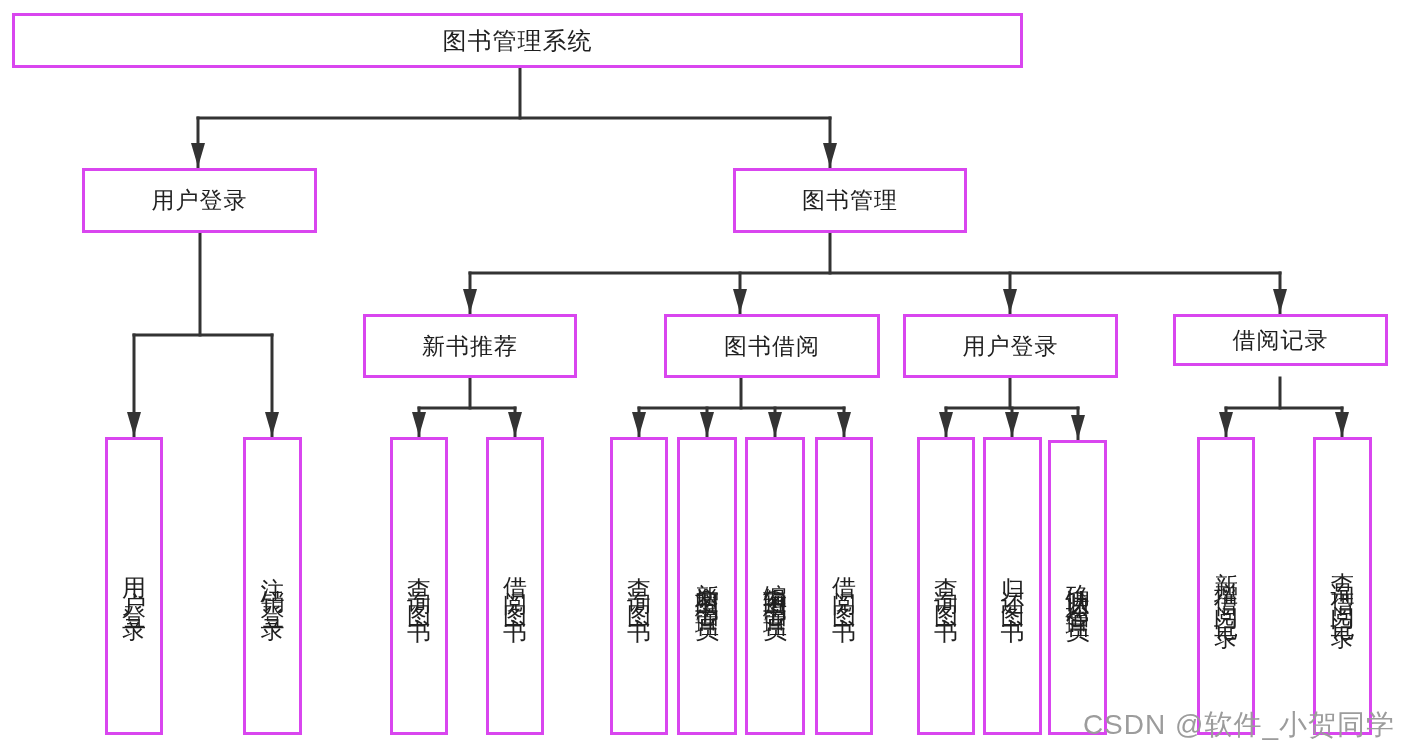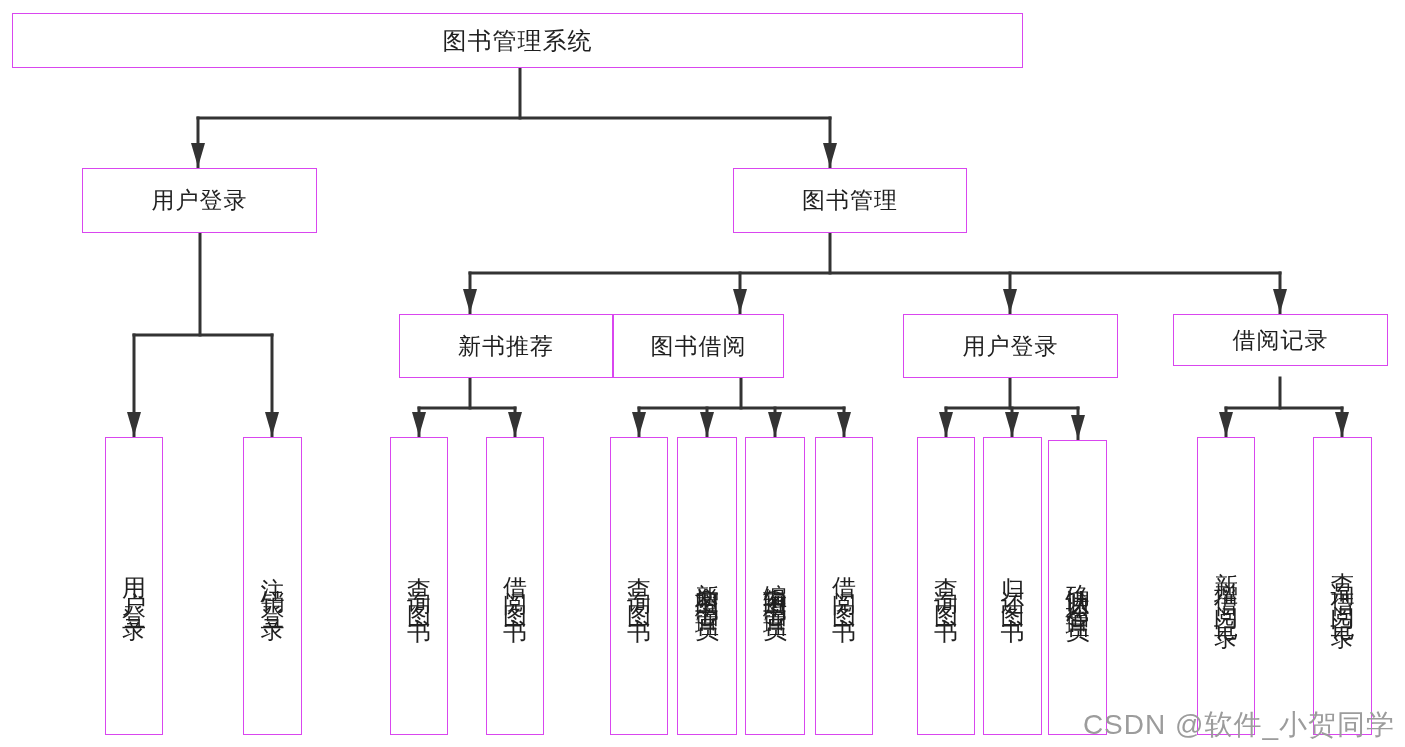--- a/index.html
+++ b/index.html
@@ -13,21 +13,21 @@
   }
   .wires {
     position: absolute;
     left: 0; top: 0;
     width: 1405px; height: 747px;
     pointer-events: none;
   }
   .node {
     position: absolute;
     box-sizing: border-box;
-    border: 1px solid #d946ef;
+    border: 3px solid #d946ef;
     background: #ffffff;
     display: flex;
     align-items: center;
     justify-content: center;
     color: #1f1f1f;
     text-align: left;
   }
   .h-node { font-size: 23px; letter-spacing: 1px; }
   .root-node { font-size: 24px; }
   .v-node {
@@ -100,22 +100,22 @@
       <path d="M1226 408 V436" marker-end="url(#arrow)"></path>
       <path d="M1342 408 V436" marker-end="url(#arrow)"></path>
     </g>
   </svg>
 
   <div class="node h-node root-node" style="left:12px; top:13px; width:1011px; height:55px;">图书管理系统</div>
 
   <div class="node h-node" style="left:82px; top:168px; width:235px; height:65px;">用户登录</div>
   <div class="node h-node" style="left:713px; top:168px; width:234px; height:65px;margin-left:20px;">图书管理</div>
 
-  <div class="node h-node" style="left:363px; top:314px; width:214px; height:64px;margin-left:36px;">新书推荐</div>
-  <div class="node h-node" style="left:613px; top:314px; width:171px; height:64px;">图书借阅</div>
+  <div class="node h-node" style="left:363px; top:314px; width:214px; height:64px;">新书推荐</div>
+  <div class="node h-node" style="left:664px; top:314px; width:216px; height:64px;">图书借阅</div>
   <div class="node h-node" style="left:903px; top:314px; width:215px; height:64px;">用户登录</div>
   <div class="node h-node" style="left:1173px; top:314px; width:215px; height:52px;">借阅记录</div>
 
   <div class="node v-node v-4" style="left:105px; top:437px; width:58px; height:298px;">用户登录</div>
   <div class="node v-node v-4" style="left:243px; top:437px; width:59px; height:298px;">注销登录</div>
 
   <div class="node v-node v-4" style="left:390px; top:437px; width:58px; height:298px;">查询图书</div>
   <div class="node v-node v-4" style="left:486px; top:437px; width:58px; height:298px;">借阅图书</div>
 
   <div class="node v-node v-4" style="left:610px; top:437px; width:58px; height:298px;">查询图书</div>

